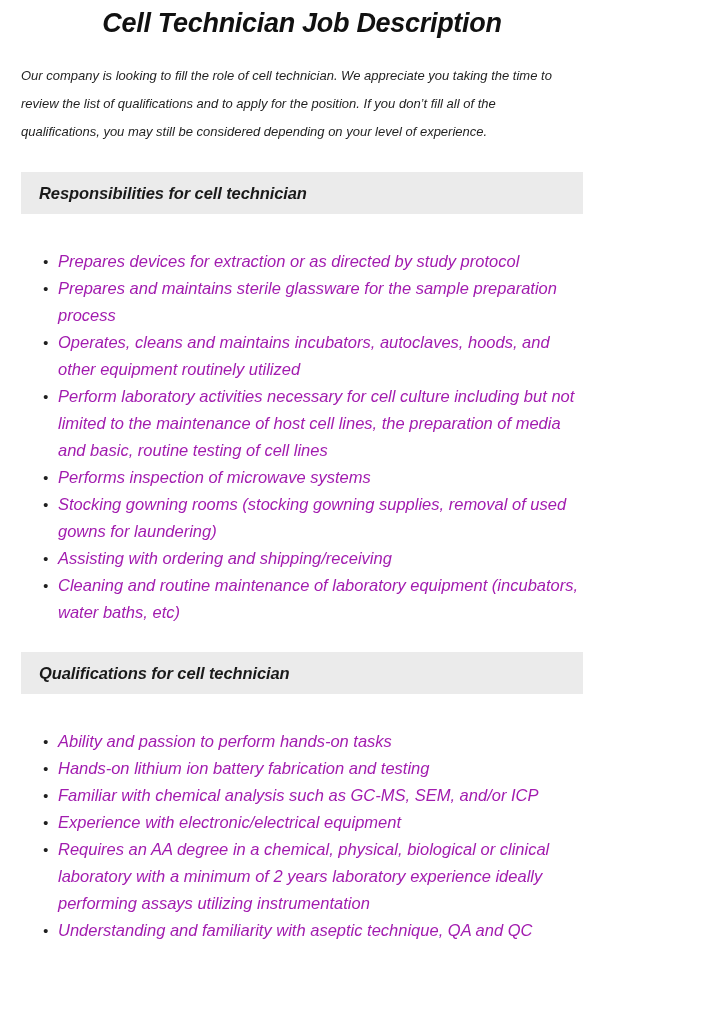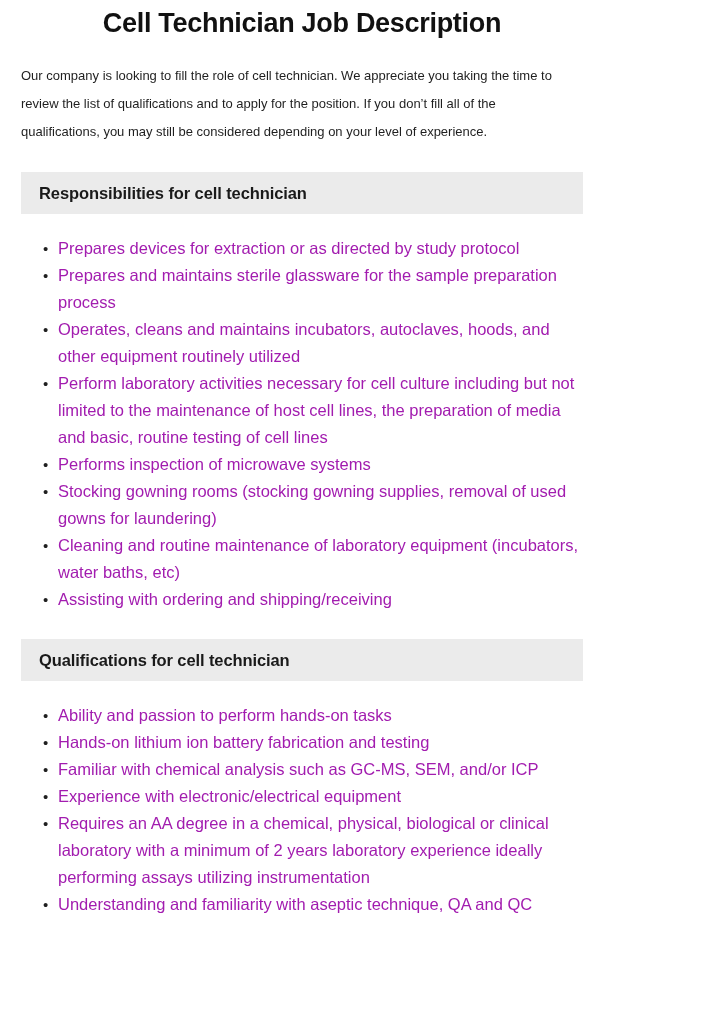--- a/index.html
+++ b/index.html
@@ -14,20 +14,21 @@
     color: #1a1a1a;
     overflow: hidden;
   }
 
   .page {
     position: relative;
     width: 604px;
     height: 1030px;
     box-sizing: border-box;
     padding: 0;
+    font-style: italic;
   }
 
   .doc-title {
     margin: 0;
     padding: 6px 21px 0 21px;
     text-align: center;
     font-size: 27px;
     line-height: 34px;
     font-weight: bold;
     letter-spacing: -0.3px;
@@ -37,21 +38,21 @@
   .intro {
     margin: 0;
     padding: 22px 30px 0 21px;
     font-size: 13px;
     line-height: 28px;
     color: #1f1f1f;
     max-width: 676px;
   }
 
   .section-header {
-    margin: 26px 21px 4px 21px;
+    margin: 26px 21px 17px 21px;
     background: #ebebeb;
     height: 42px;
     display: flex;
     align-items: center;
     padding: 0 0 0 18px;
     box-sizing: border-box;
   }
   .section-header-text {
     font-size: 16.5px;
     font-weight: bold;
@@ -99,22 +100,22 @@
     <span class="section-header-text">Responsibilities for cell technician</span>
   </div>
 
   <ul class="bullets">
     <li>Prepares devices for extraction or as directed by study protocol</li>
     <li>Prepares and maintains sterile glassware for the sample preparation process</li>
     <li>Operates, cleans and maintains incubators, autoclaves, hoods, and other equipment routinely utilized</li>
     <li>Perform laboratory activities necessary for cell culture including but not limited to the maintenance of host cell lines, the preparation of media and basic, routine testing of cell lines</li>
     <li>Performs inspection of microwave systems</li>
     <li>Stocking gowning rooms (stocking gowning supplies, removal of used gowns for laundering)</li>
+    <li>Assisting with ordering and shipping/receiving</li>
     <li>Cleaning and routine maintenance of laboratory equipment (incubators, water baths, etc)</li>
-    <li>Assisting with ordering and shipping/receiving</li>
   </ul>
 
   <div class="section-header">
     <span class="section-header-text">Qualifications for cell technician</span>
   </div>
 
   <ul class="bullets qual-list">
     <li>Ability and passion to perform hands-on tasks</li>
     <li>Hands-on lithium ion battery fabrication and testing</li>
     <li>Familiar with chemical analysis such as GC-MS, SEM, and/or ICP</li>

